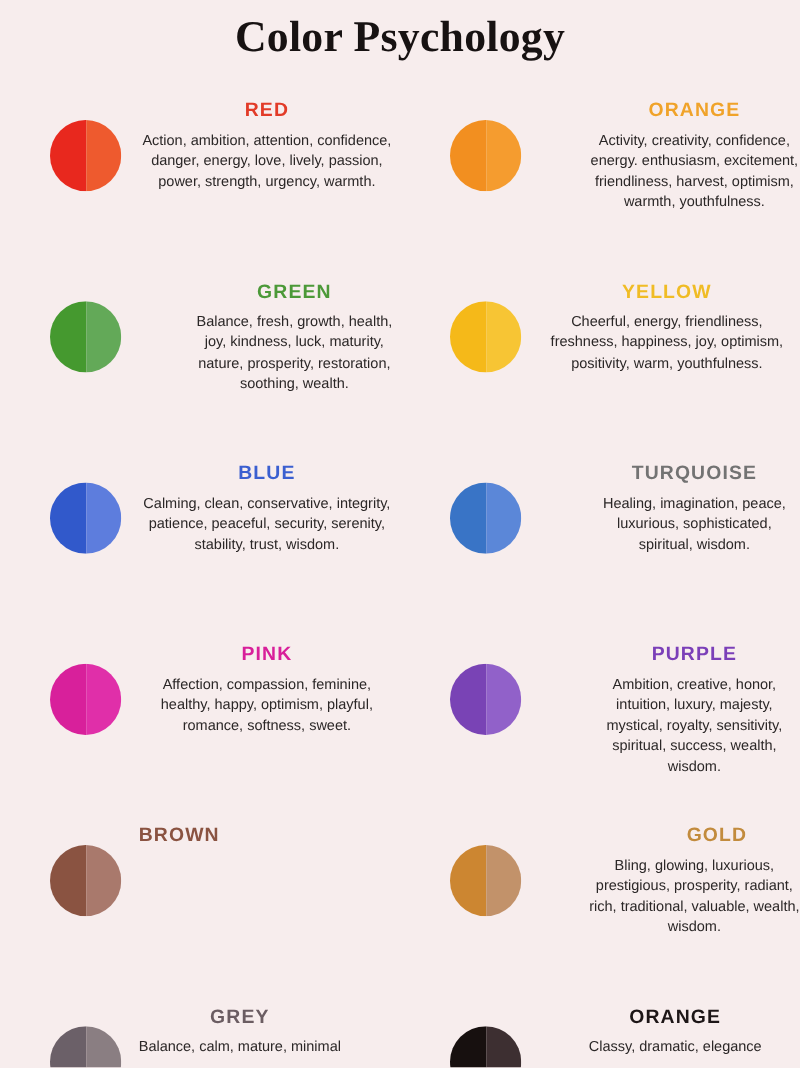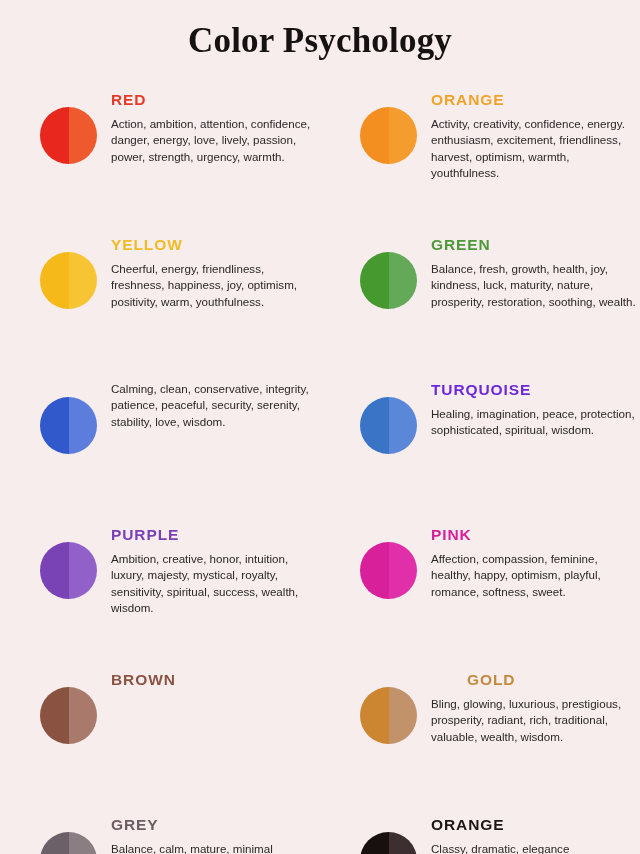--- a/index.html
+++ b/index.html
@@ -21,42 +21,43 @@
     background: #f7eded;
     overflow: hidden;
   }
   #title {
     text-align: center;
     font-family: "Liberation Serif", serif;
     font-weight: bold;
     font-size: 35px;
     color: #171212;
     letter-spacing: 0.2px;
-    padding-top: 19px;
+    padding-top: 8px;
     line-height: 44px;
     margin: 0;
   }
   #grid {
     position: relative;
     margin-top: 28px;
     width: 640px;
   }
   .row {
     display: flex;
     width: 640px;
     height: 145px;
   }
   .cell {
     width: 320px;
     display: flex;
     align-items: flex-start;
     box-sizing: border-box;
+    text-align: center;
   }
   .cell.left  { padding-left: 40px; }
-  .cell.right { padding-left: 40px; }
+  .cell.right { padding-left: 40px; gap: 40px; }
   .swatch {
     width: 57px;
     height: 57px;
     min-width: 57px;
     border-radius: 50%;
     margin-top: 16px;
     overflow: hidden;
     position: relative;
   }
   .swatch .half-l,
@@ -112,83 +113,84 @@
             <div class="half-l" style="background: rgb(242, 143, 32);"></div>
             <div class="half-r" style="background: rgb(245, 156, 47);"></div>
           </div>
           <div class="txtcol">
             <div class="color-name" style="color: rgb(240, 163, 42);">ORANGE</div>
             <div class="desc" style="color: rgb(43, 39, 39);">Activity, creativity, confidence, energy. enthusiasm, excitement, friendliness, harvest, optimism, warmth, youthfulness.</div>
           </div>
         </div>
       </div>
       <div class="row">
+        <div class="cell right">
+          <div class="swatch">
+            <div class="half-l" style="background: rgb(69, 153, 47);"></div>
+            <div class="half-r" style="background: rgb(99, 169, 88);"></div>
+          </div>
+          <div class="txtcol">
+            <div class="color-name" style="color: rgb(76, 153, 56);">GREEN</div>
+            <div class="desc" style="color: rgb(43, 39, 39);">Balance, fresh, growth, health, joy, kindness, luck, maturity, nature, prosperity, restoration, soothing, wealth.</div>
+          </div>
+        </div>
         <div class="cell left">
           <div class="swatch">
             <div class="half-l" style="background: rgb(245, 185, 25);"></div>
             <div class="half-r" style="background: rgb(247, 197, 52);"></div>
           </div>
           <div class="txtcol">
             <div class="color-name" style="color: rgb(240, 188, 37);">YELLOW</div>
             <div class="desc" style="color: rgb(43, 39, 39);">Cheerful, energy, friendliness, freshness, happiness, joy, optimism, positivity, warm, youthfulness.</div>
           </div>
         </div>
-        <div class="cell right">
-          <div class="swatch">
-            <div class="half-l" style="background: rgb(69, 153, 47);"></div>
-            <div class="half-r" style="background: rgb(99, 169, 88);"></div>
-          </div>
-          <div class="txtcol">
-            <div class="color-name" style="color: rgb(76, 153, 56);">GREEN</div>
-            <div class="desc" style="color: rgb(43, 39, 39);">Balance, fresh, growth, health, joy, kindness, luck, maturity, nature, prosperity, restoration, soothing, wealth.</div>
-          </div>
-        </div>
       </div>
       <div class="row">
         <div class="cell left">
           <div class="swatch">
             <div class="half-l" style="background: rgb(49, 89, 203);"></div>
             <div class="half-r" style="background: rgb(93, 125, 221);"></div>
           </div>
           <div class="txtcol">
-            <div class="desc" style="color: rgb(43, 39, 39);">Calming, clean, conservative, integrity, patience, peaceful, security, serenity, stability, love, wisdom.</div>
+            <div class="color-name" style="color: rgb(59, 95, 208);">BLUE</div>
+            <div class="desc" style="color: rgb(43, 39, 39);">Calming, clean, conservative, integrity, patience, peaceful, security, serenity, stability, trust, wisdom.</div>
           </div>
         </div>
         <div class="cell right">
           <div class="swatch">
             <div class="half-l" style="background: rgb(57, 116, 198);"></div>
             <div class="half-r" style="background: rgb(91, 135, 216);"></div>
           </div>
           <div class="txtcol">
-            <div class="color-name" style="color: #6d28d9;">TURQUOISE</div>
-            <div class="desc" style="color: rgb(43, 39, 39);">Healing, imagination, peace, protection, sophisticated, spiritual, wisdom.</div>
-          </div>
-        </div>
-      </div>
-      <div class="row">
+            <div class="color-name" style="color: #737373;">TURQUOISE</div>
+            <div class="desc" style="color: rgb(43, 39, 39);">Healing, imagination, peace, luxurious, sophisticated, spiritual, wisdom.</div>
+          </div>
+        </div>
+      </div>
+      <div class="row">
+        <div class="cell left">
+          <div class="swatch">
+            <div class="half-l" style="background: rgb(216, 32, 155);"></div>
+            <div class="half-r" style="background: rgb(224, 47, 169);"></div>
+          </div>
+          <div class="txtcol">
+            <div class="color-name" style="color: rgb(216, 31, 154);">PINK</div>
+            <div class="desc" style="color: rgb(43, 39, 39);">Affection, compassion, feminine, healthy, happy, optimism, playful, romance, softness, sweet.</div>
+          </div>
+        </div>
         <div class="cell right">
           <div class="swatch">
             <div class="half-l" style="background: rgb(121, 67, 181);"></div>
             <div class="half-r" style="background: rgb(145, 97, 201);"></div>
           </div>
           <div class="txtcol">
             <div class="color-name" style="color: rgb(123, 63, 184);">PURPLE</div>
             <div class="desc" style="color: rgb(43, 39, 39);">Ambition, creative, honor, intuition, luxury, majesty, mystical, royalty, sensitivity, spiritual, success, wealth, wisdom.</div>
           </div>
         </div>
-        <div class="cell left">
-          <div class="swatch">
-            <div class="half-l" style="background: rgb(216, 32, 155);"></div>
-            <div class="half-r" style="background: rgb(224, 47, 169);"></div>
-          </div>
-          <div class="txtcol">
-            <div class="color-name" style="color: rgb(216, 31, 154);">PINK</div>
-            <div class="desc" style="color: rgb(43, 39, 39);">Affection, compassion, feminine, healthy, happy, optimism, playful, romance, softness, sweet.</div>
-          </div>
-        </div>
       </div>
       <div class="row">
         <div class="cell left">
           <div class="swatch">
             <div class="half-l" style="background: rgb(138, 83, 65);"></div>
             <div class="half-r" style="background: rgb(169, 121, 108);"></div>
           </div>
           <div class="txtcol">
             <div class="color-name" style="color: rgb(138, 83, 65);">BROWN</div>
           </div>

